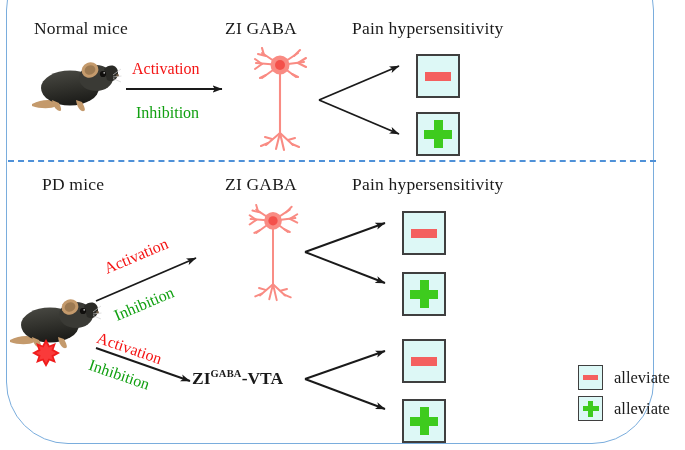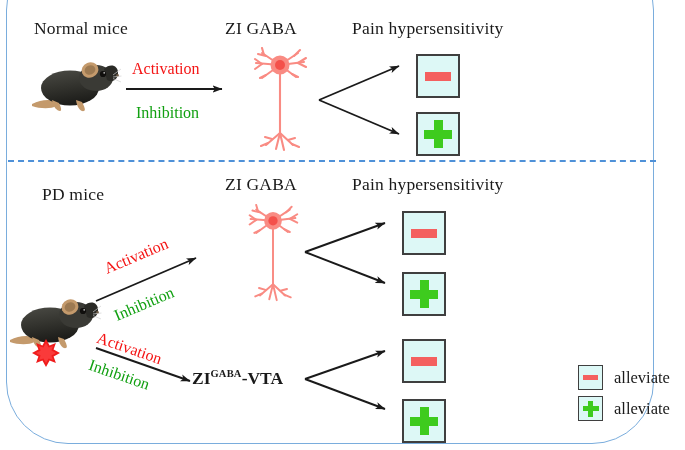--- a/index.html
+++ b/index.html
@@ -249,21 +249,21 @@
     <circle cx="32" cy="18" r="5" fill="#f4514b"></circle>
   </svg>
 
   <div class="outbox" style="left:416px; top:54px;">
     <div class="minus-sign"></div>
   </div>
   <div class="outbox" style="left:416px; top:112px;">
     <div class="plus-sign"></div>
   </div>
 
-  <div class="heading" style="left:42px; top:184px;text-align:center;">PD mice</div>
+  <div class="heading" style="left:42px; top:174px;text-align:center;">PD mice</div>
   <div class="heading" style="left:225px; top:174px;">ZI GABA</div>
   <div class="heading" style="left:352px; top:174px;">Pain hypersensitivity</div>
 
   <svg class="mouse" style="left:6px; top:292px;" width="100" height="86" viewBox="0 0 100 86">
     <defs>
       <linearGradient id="mbody2" x1="0" y1="0" x2="0.25" y2="1">
         <stop offset="0%" stop-color="#4b4b45"></stop>
         <stop offset="55%" stop-color="#32322d"></stop>
         <stop offset="100%" stop-color="#1d1d1a"></stop>
       </linearGradient>

